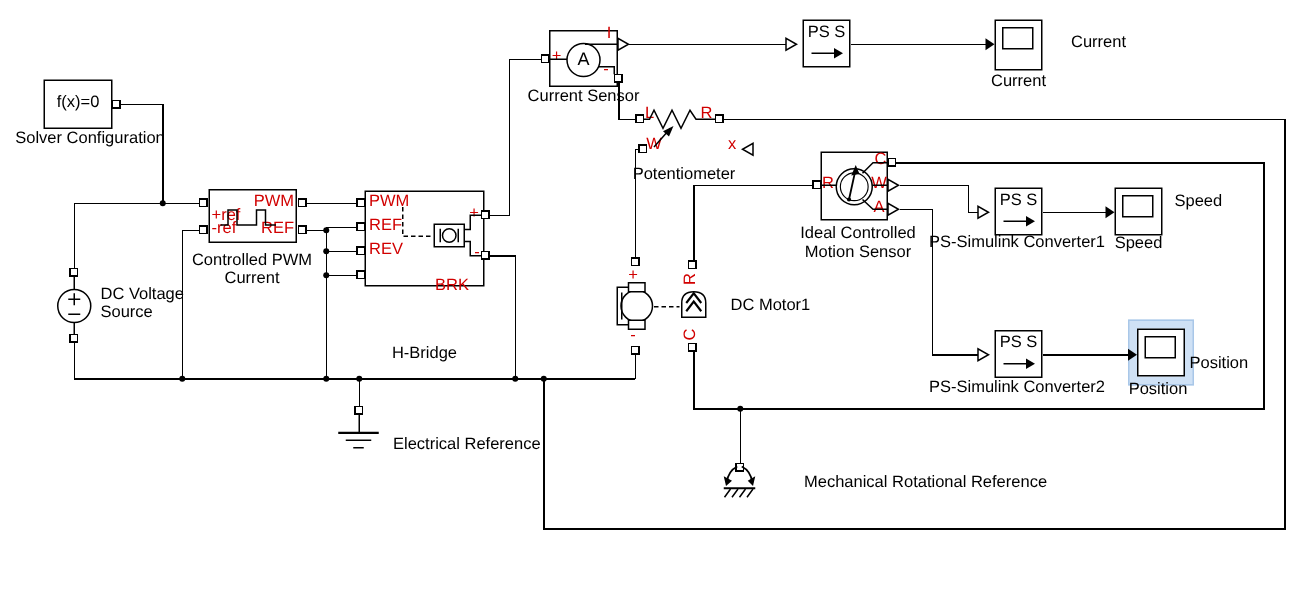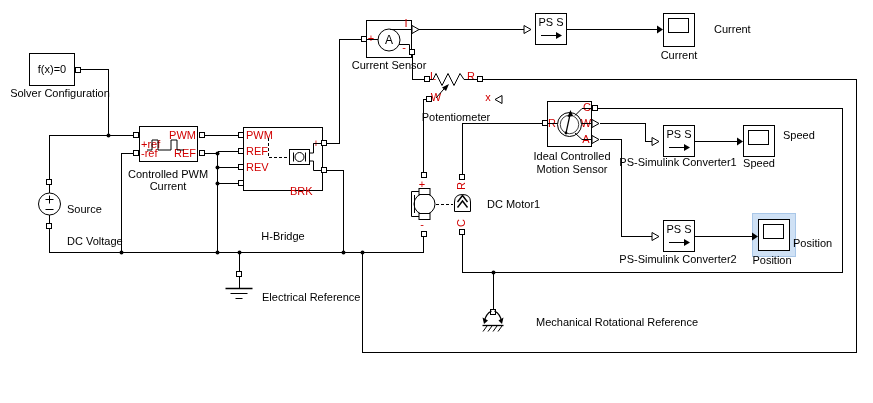--- a/index.html
+++ b/index.html
@@ -21,21 +21,21 @@
 <body>
 
 <div id="canvas">
 
   <div class="hl" style="left:752px;top:213px;width:44px;height:44px;"></div>
 
   <div class="blk" style="left:29px;top:53px;width:46px;height:33px;"></div>
   <span class="lbl cc" style="left:52px;top:69px;">f(x)=0</span>
   <span class="lbl cc" style="left:60px;top:93px;">Solver Configuration</span>
 
-  <span class="lbl cl" style="left:67px;top:197px;margin-top:44px;">DC Voltage</span>
+  <span class="lbl cl" style="left:67px;top:197px;">DC Voltage</span>
   <span class="lbl cl" style="left:67px;top:209px;">Source</span>
 
   <div class="blk" style="left:139px;top:126px;width:59px;height:36px;"></div>
   <span class="lbl red cl" style="left:141px;top:144px;text-align:center;">+ref</span>
   <span class="lbl red cl" style="left:141px;top:153px;">-ref</span>
   <span class="lbl red cr" style="left:196px;top:135px;">PWM</span>
   <span class="lbl red cr" style="left:196px;top:153px;">REF</span>
   <span class="lbl cc" style="left:168px;top:174px;">Controlled PWM</span>
   <span class="lbl cc" style="left:168px;top:186px;">Current</span>
 

